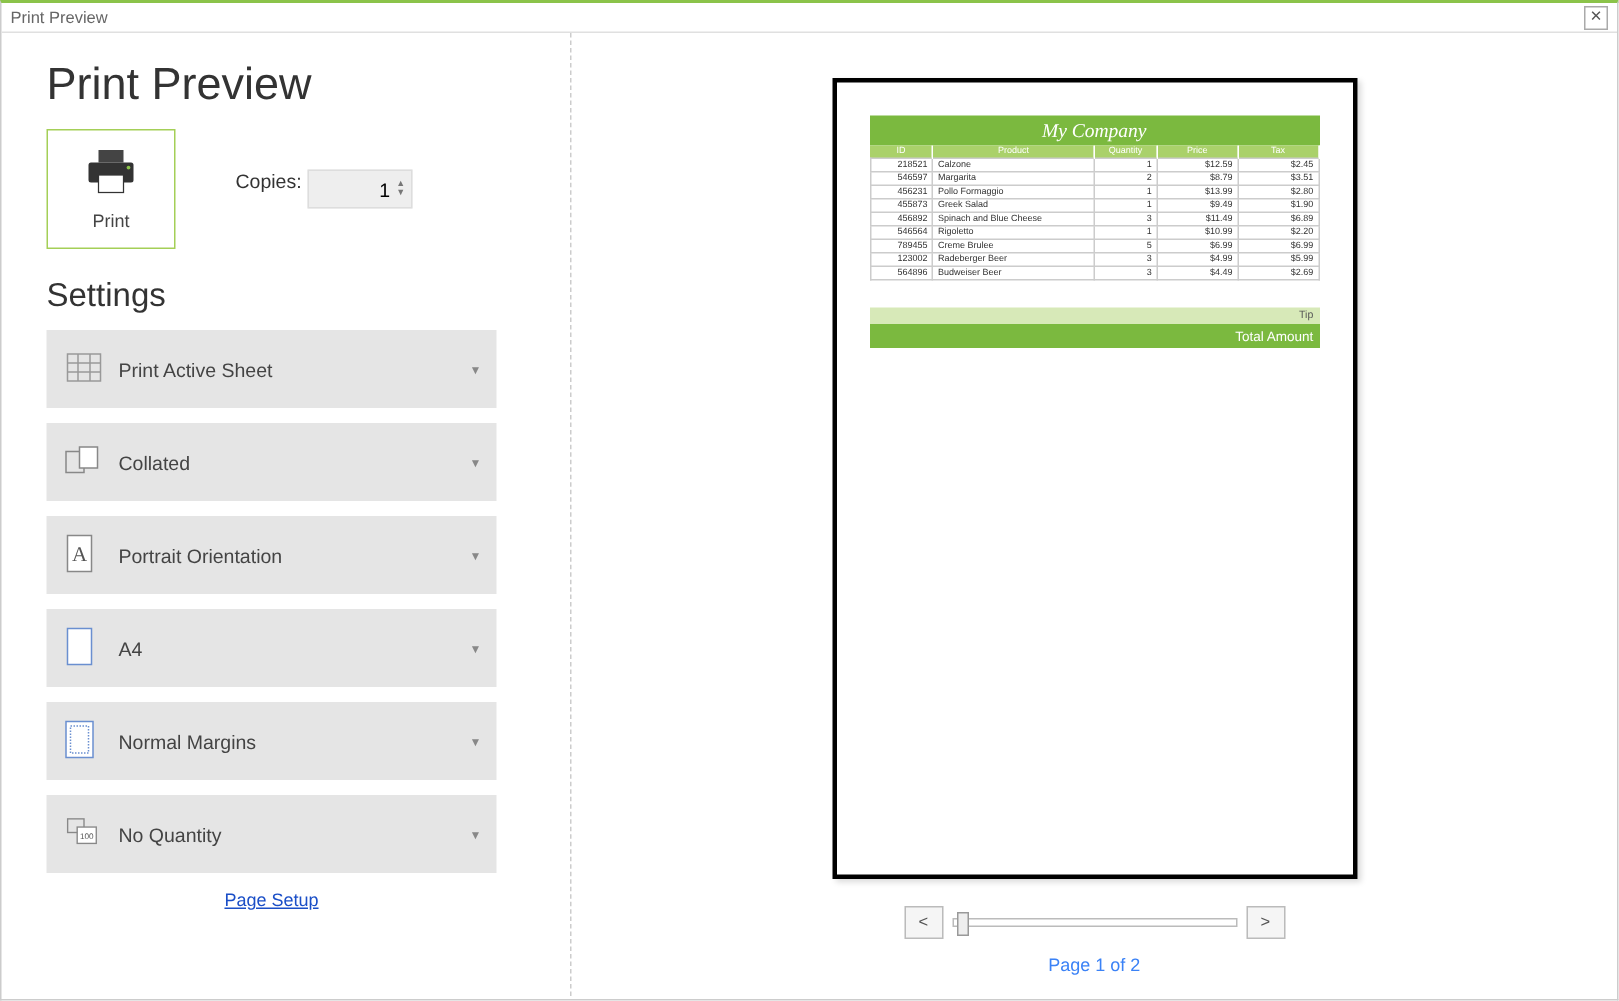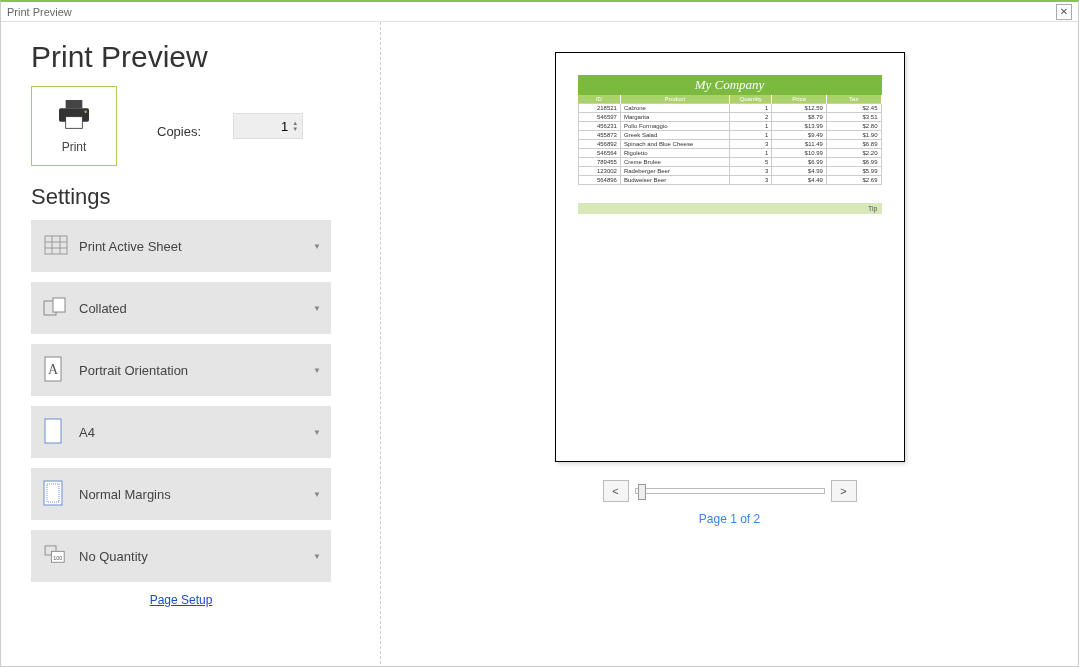--- a/index.html
+++ b/index.html
@@ -63,21 +63,21 @@
   .print-btn {
     width: 86px;
     height: 80px;
     border: 1px solid #a4cf57;
     text-align: center;
     padding-top: 10px;
     cursor: pointer;
   }
   .print-btn svg { width: 40px; height: 36px; }
   .print-btn .lbl { display:block; margin-top:4px; font-size:12px; color:#444;}
-  .copies { display:flex; align-items:flex-end; gap:32px;}
+  .copies { display:flex; align-items:flex-start; gap:4px;}
   .copies-lbl { font-size:13px; color:#333;}
   .spinner {
     display:flex; align-items:center;
     background:#eee; height:26px; width:70px;
     border:1px solid #ddd; padding:0 4px;
     justify-content:flex-end;
   }
   .spinner input {
     width:40px; border:none; background:transparent;
     text-align:right; font-size:13px; outline:none;
@@ -94,22 +94,22 @@
   .dropdown .dd-chevron {
     position:absolute; right:10px; font-size:8px; color:#888;
   }
   .pages-row { display:flex; align-items:center; gap:8px; margin:4px 0 14px 6px; font-size:13px;}
   .pages-row .spinner { width:64px; }
   .page-setup { text-align:center; width:300px; margin-top:2px;}
   .page-setup a { color:#1a4ec7; text-decoration:underline; font-size:12px; cursor:pointer;}
 
   
   .page-preview {
-    width:350px; height:410px; background:#fff;
-    border:1px solid #000000; box-shadow: 2px 2px 4px rgba(0,0,0,0.15);
+    width:350px; height:534px; background:#fff;
+    border:3px solid #000000; box-shadow: 2px 2px 4px rgba(0,0,0,0.15);
     padding:22px 22px; font-size:6px;
   }
   .doc-title {
     background:#7bb93f; color:#fff; text-align:center;
     font-size:13px; font-style:italic; font-family:Georgia,serif;
     padding:2px 0;
   }
   table.doc { width:100%; border-collapse:collapse; table-layout:fixed;}
   table.doc th {
     background:#aad16a; color:#fff; font-size:6px; font-weight:normal;
@@ -322,20 +322,21 @@
             <tr>
               <td class="id">564896</td>
               <td>Budweiser Beer</td>
               <td class="num">3</td>
               <td class="num">$4.49</td>
               <td class="num">$2.69</td>
             </tr>
           </tbody>
       </table>
       <div class="tip-row">Tip</div>
+      <div class="total-row">Total Amount</div>
     </div>
 
     <div class="nav-row">
       <div class="nav-btn">&lt;</div>
       <div class="slider-track">
         <div class="slider-thumb"></div>
       </div>
       <div class="nav-btn">&gt;</div>
     </div>
     <div class="page-indicator">Page 1 of 2</div>

